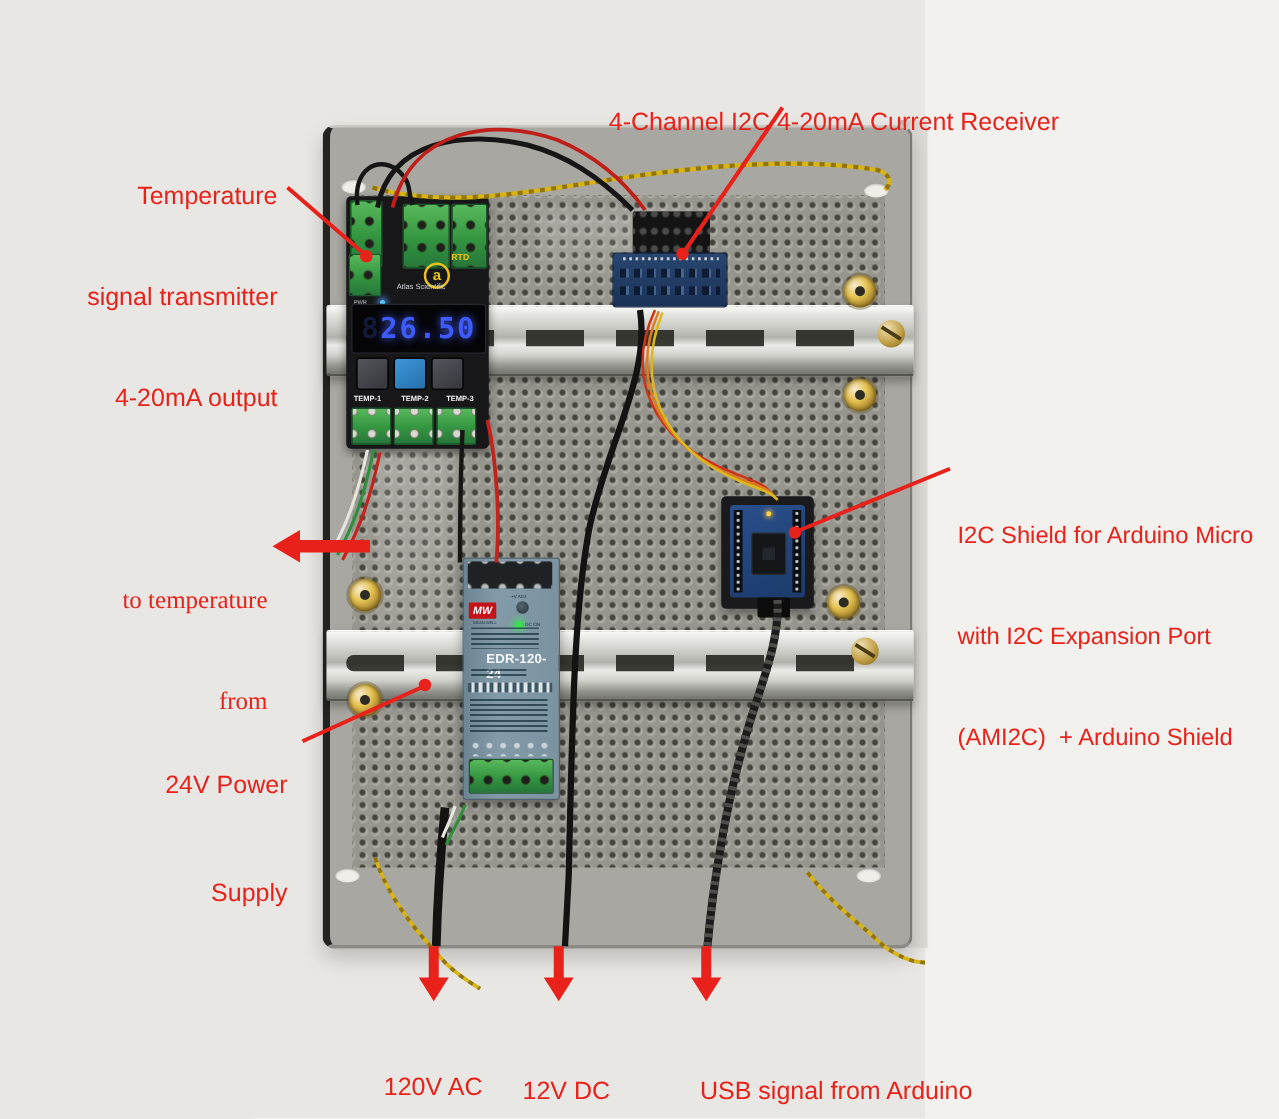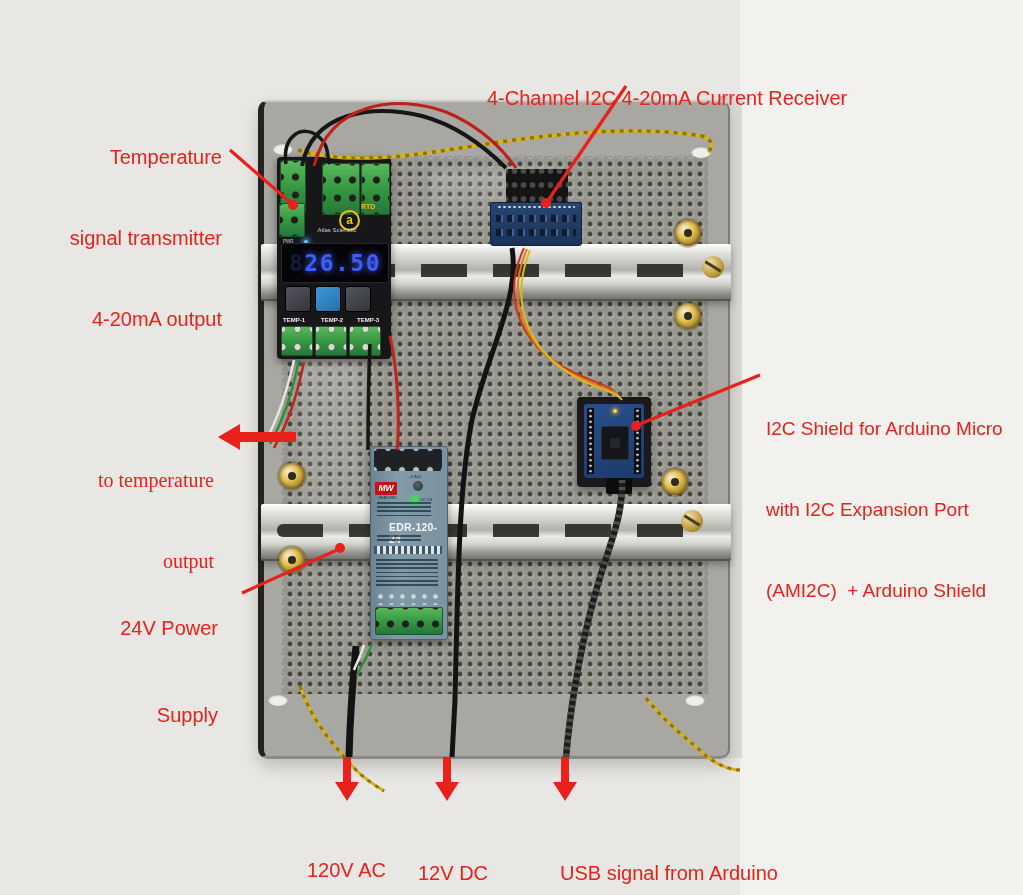--- a/index.html
+++ b/index.html
@@ -299,24 +299,24 @@
   </div>
 
   <div class="ann ann-small" style="left:766px;top:361px;">
     <div>I2C Shield for Arduino Micro</div>
     <div>with I2C Expansion Port</div>
     <div>(AMI2C)  + Arduino Shield</div>
   </div>
 
   <div class="ann ann-right" style="left:60px;top:413px;width:154px;font-family:Liberation Serif, serif;">
     <div>to temperature</div>
-    <div>output</div>
-  </div>
-
-  <div class="ann ann-right" style="left:100px;top:556px;width:118px;line-height:29px;text-align:right;">
+    <div>from</div>
+  </div>
+
+  <div class="ann ann-right" style="left:112px;top:556px;width:118px;line-height:29px;text-align:right;">
     <div>24V Power</div>
     <div>Supply</div>
   </div>
 
   <div class="ann" style="left:307px;top:803px;">
     <div>120V AC</div>
   </div>
 
   <div class="ann" style="left:418px;top:803px;line-height:28px;">
     <div>12V DC</div>

